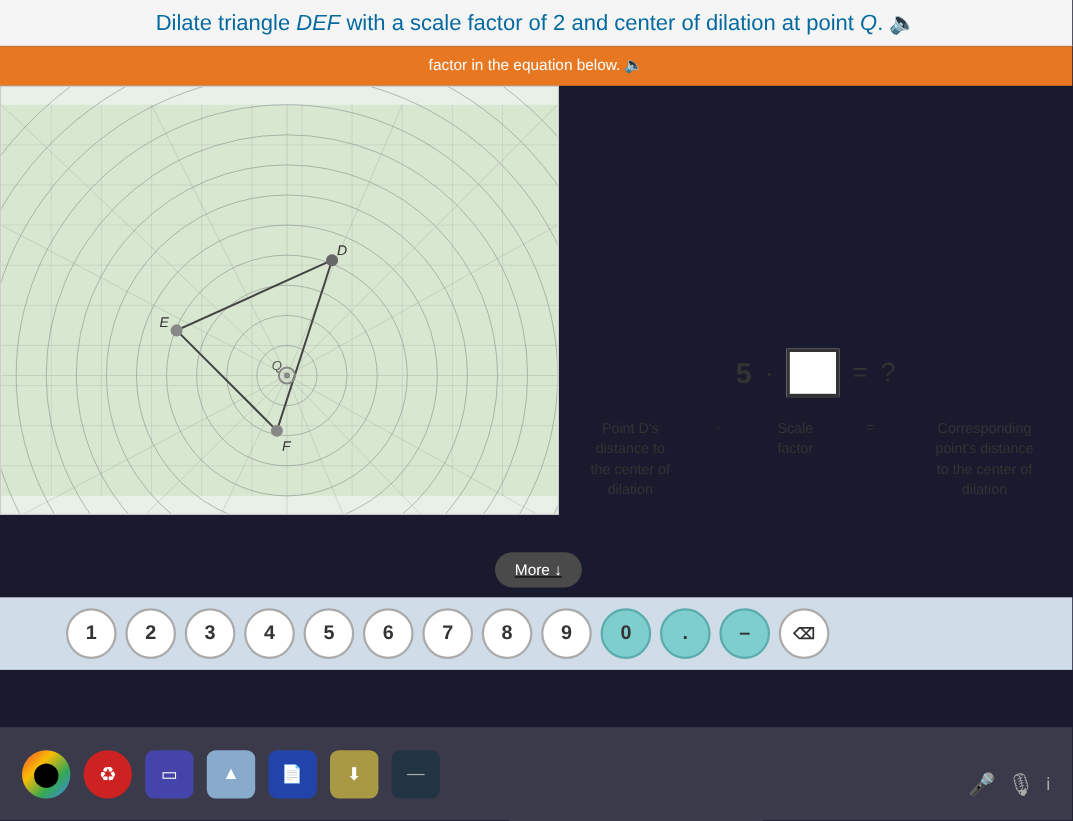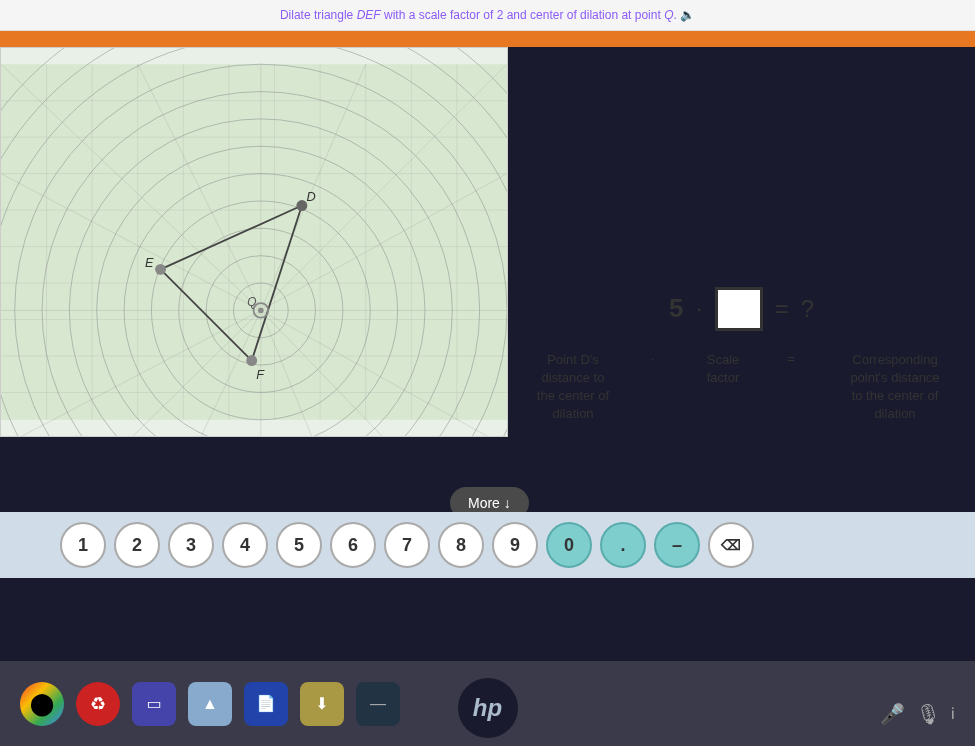--- a/index.html
+++ b/index.html
@@ -11,22 +11,22 @@
       overflow: hidden;
       position: relative;
     }
 
     
     .top-bar {
       width: 100%;
       background: #f5f5f5;
       text-align: center;
       padding: 8px 20px;
-      font-size: 12px;
-      color: #8b5cf6;
+      font-size: 20px;
+      color: #0369a1;
       border-bottom: 1px solid #ddd;
     }
     .top-bar em {
       font-style: italic;
     }
 
     
     .orange-bar {
       width: 100%;
       background: #e87722;
@@ -131,22 +131,23 @@
     }
     .label-corresponding {
       width: 120px;
       text-align: center;
       line-height: 1.4;
     }
 
     
     .more-btn-container {
       position: absolute;
-      bottom: 144px;
+      bottom: 160px;
       left: 450px;
+      text-decoration: underline;
     }
     .more-btn {
       background: #4a4a4a;
       color: white;
       border: none;
       border-radius: 20px;
       padding: 8px 18px;
       font-size: 14px;
       cursor: pointer;
       display: flex;
@@ -282,20 +283,24 @@
 <body>
 
 <div class="top-bar">
   <span>
     Dilate triangle <em>DEF</em> with a scale factor of 2 and center of dilation at point <em>Q</em>.
   </span>
   <span>🔈</span>
 </div>
 
 <div class="orange-bar">
+  <div>
+    <span>factor in the equation below.</span>
+    <span>🔈</span>
+  </div>
 </div>
 
 <div class="main-content">
 
   <div class="mascot">🧍🧍</div>
 
   <div class="left-panel">
     <svg class="plane" viewBox="0 0 555 390">
 
       <rect width="555" height="390" fill="#d8e8d0"></rect>
@@ -438,22 +443,19 @@
   <div class="taskbar-icon file">
     <span style="color:white;font-size:16px;">📄</span>
   </div>
   <div class="taskbar-icon down" style="background:#aa9944;">
     <span style="color:white;font-size:16px;">⬇</span>
   </div>
   <div class="taskbar-icon dark" style="background:#223344;">
     <span style="color:#aaa;font-size:16px;">—</span>
   </div>
 
-  <div class="hp-logo">
-    <span style="font-style:italic;font-weight:bold;font-size:24px;color:#aabbcc;">hp</span>
-  </div>
 
   <div class="right-taskbar">
     <span style="cursor:pointer;">🎤</span>
     <span style="cursor:pointer;">🎙</span>
     <span style="cursor:pointer;font-size:16px;">ℹ</span>
   </div>
 </div>
 
 </body></html>

